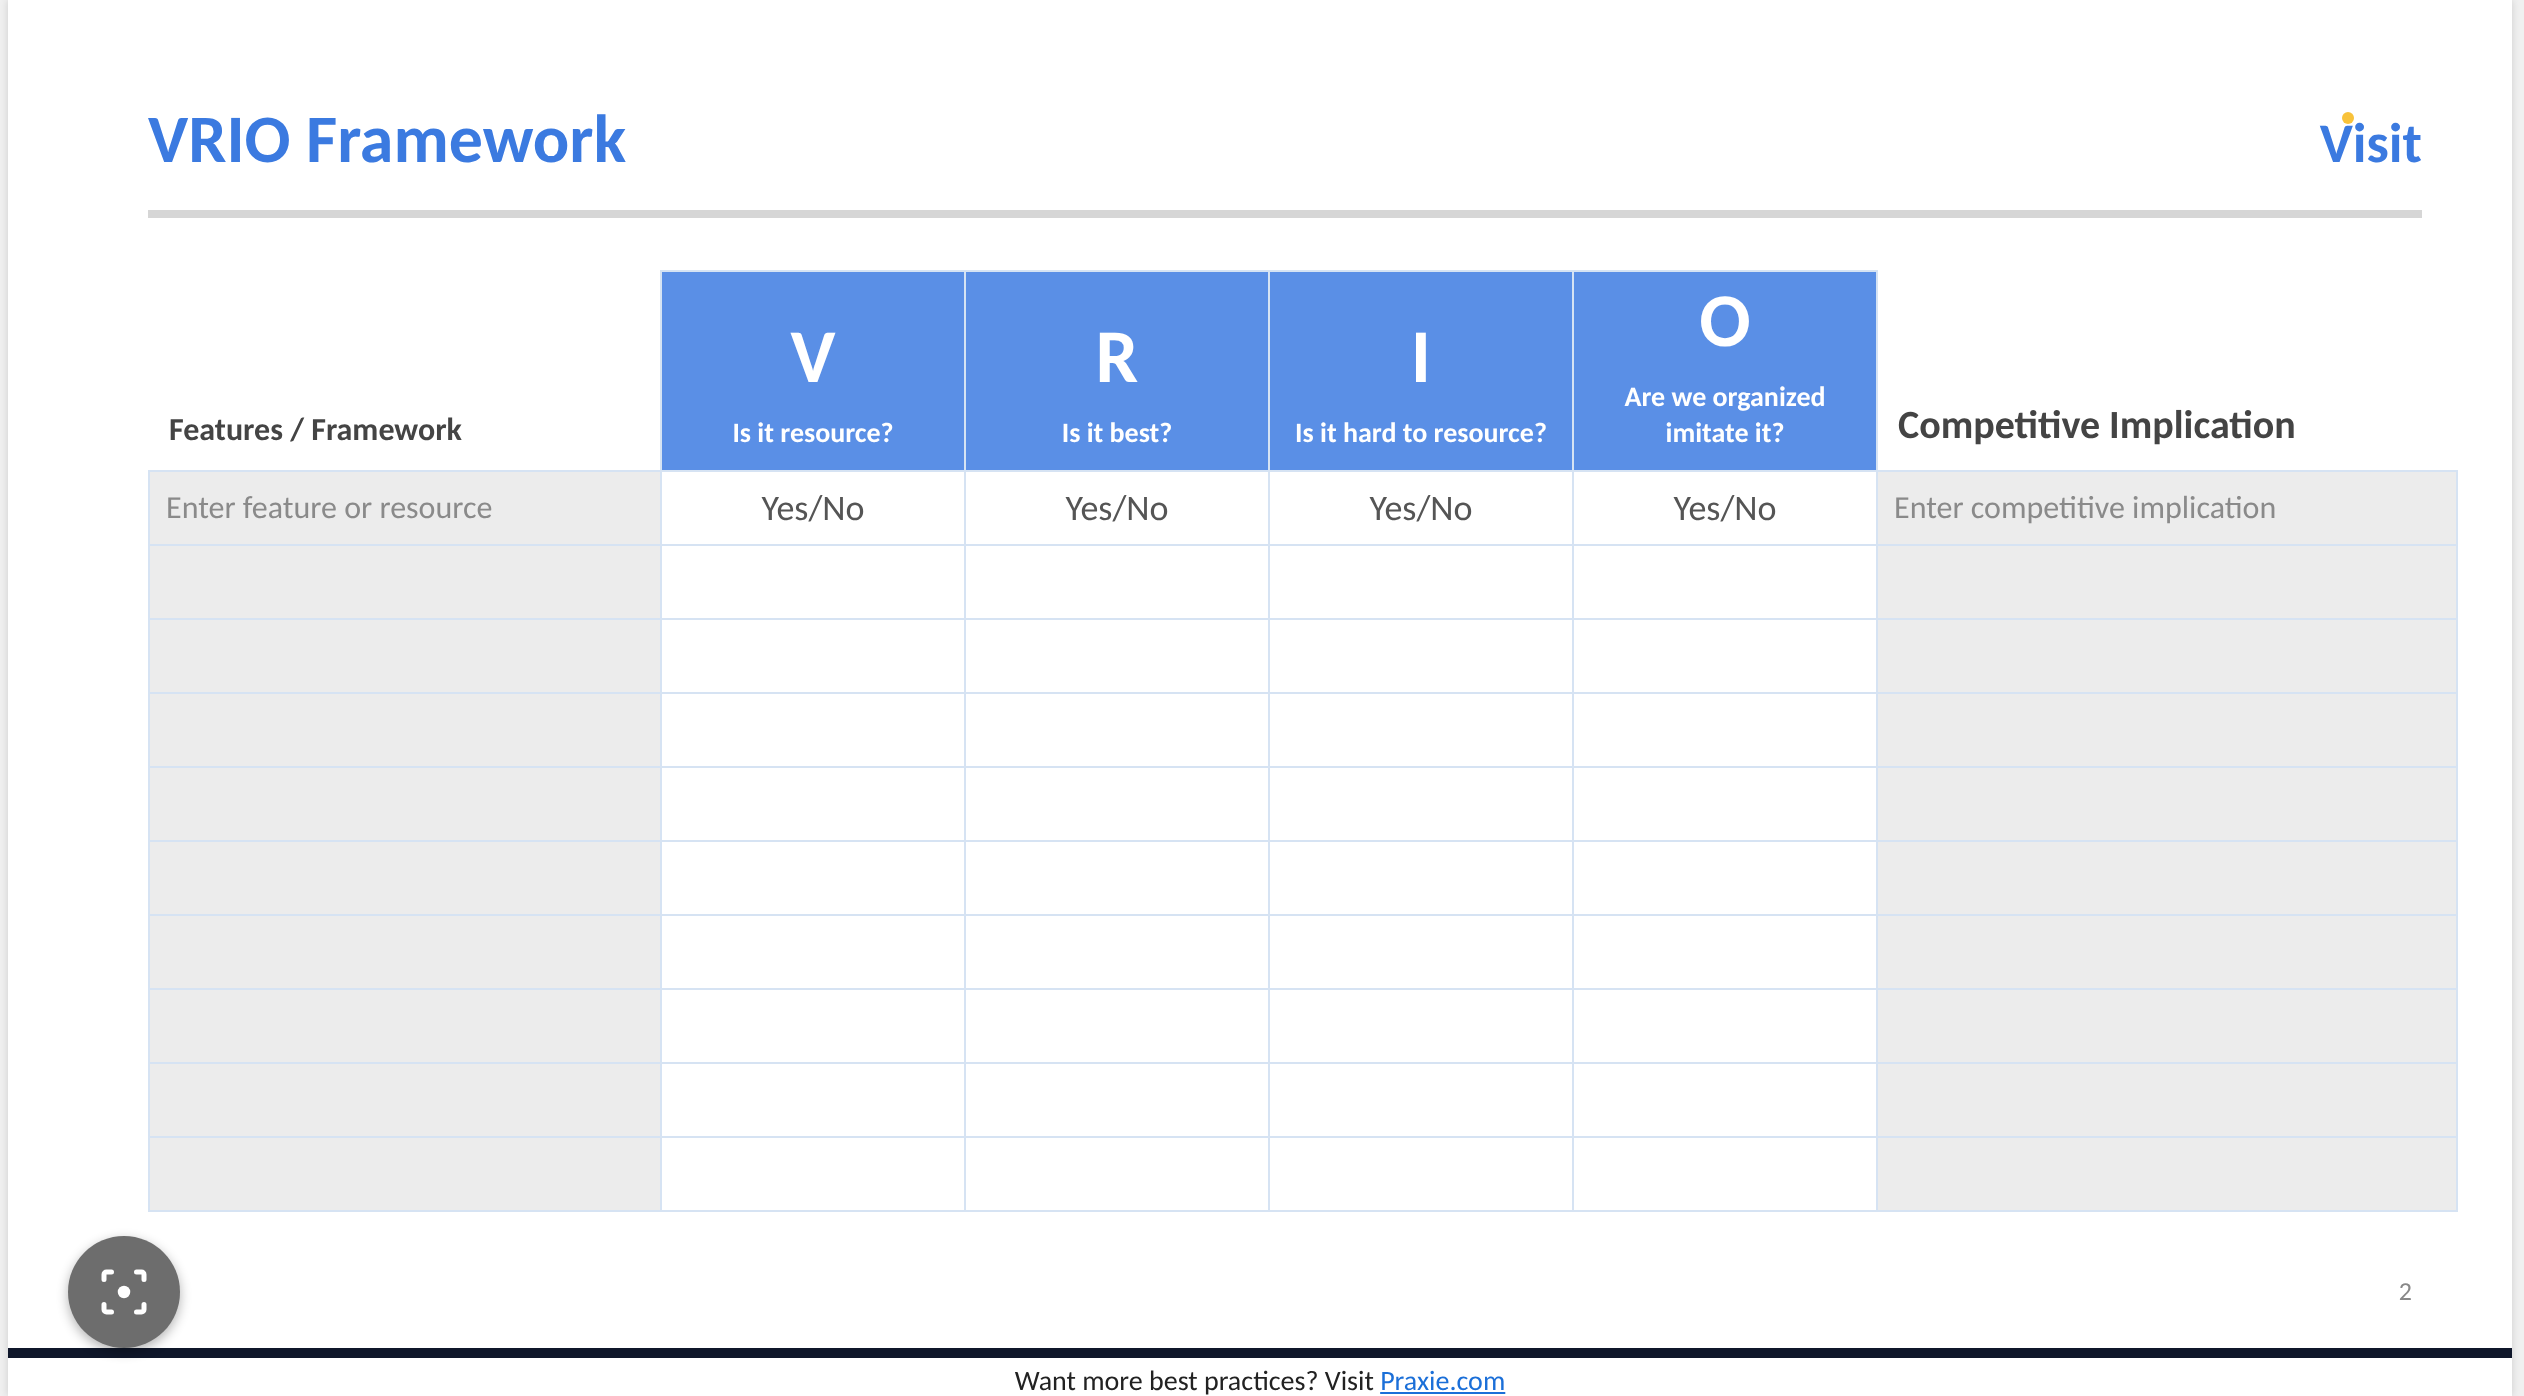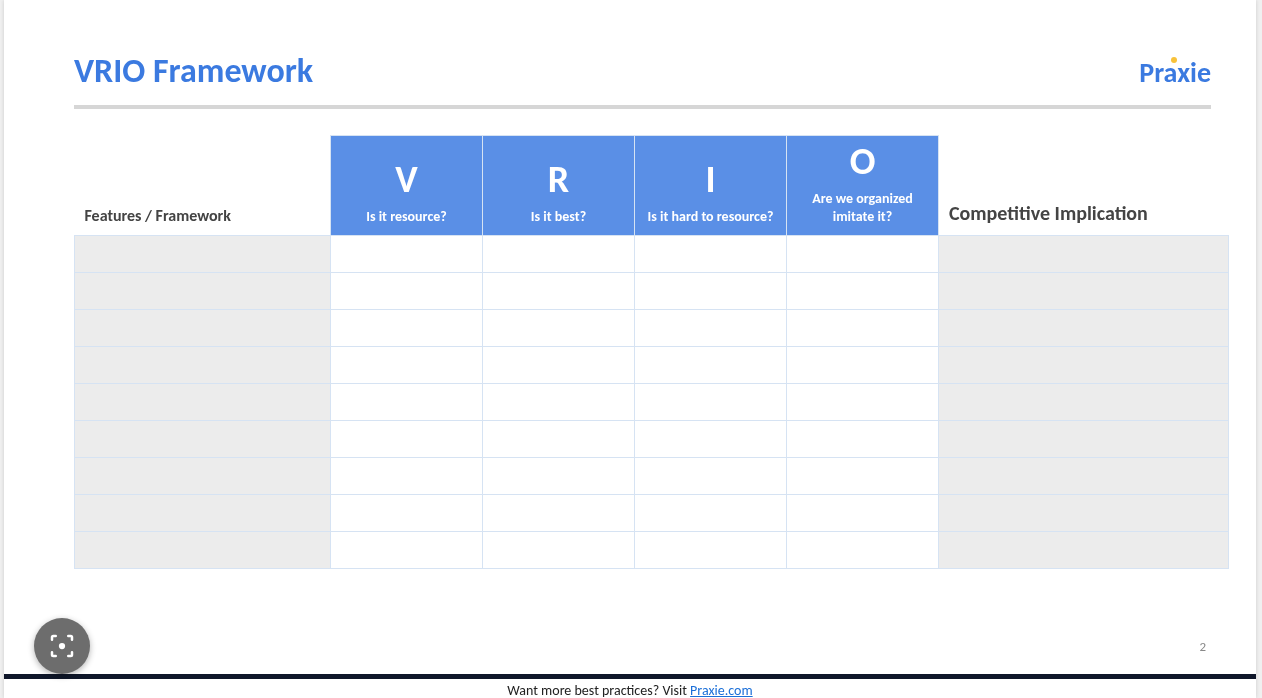--- a/index.html
+++ b/index.html
@@ -160,21 +160,21 @@
     .lens-btn svg { width: 30px; height: 30px; }
   </style>
 </head>
 <body>
 
 <div class="page">
   <div class="header-row">
     <div class="title">VRIO Framework</div>
     <div class="brand">
       <span class="dot"></span>
-      <span>Praxie</span>
+      <span>Visit</span>
     </div>
   </div>
   <div class="hr"></div>
 
   <table class="tbl">
     <colgroup>
       <col class="col-feature">
         <col class="col-v">
         <col class="col-r">
         <col class="col-i">
@@ -197,20 +197,28 @@
           <div class="vrio-q">Is it hard to resource?</div>
         </th>
         <th class="th-vrio">
           <div class="vrio-letter">O</div>
           <div class="vrio-q">Are we organized imitate it?</div>
         </th>
         <th class="th-imp">Competitive Implication</th>
       </tr>
     </thead>
     <tbody id="tbody">
+      <tr>
+        <td class="cell-feature">Enter feature or resource</td>
+        <td class="cell-vrio">Yes/No</td>
+        <td class="cell-vrio">Yes/No</td>
+        <td class="cell-vrio">Yes/No</td>
+        <td class="cell-vrio">Yes/No</td>
+        <td class="cell-imp">Enter competitive implication</td>
+      </tr>
     <tr>
           <td class="cell-feature-empty"></td>
           <td class="cell-vrio"></td>
           <td class="cell-vrio"></td>
           <td class="cell-vrio"></td>
           <td class="cell-vrio"></td>
           <td class="cell-imp-empty"></td>
         </tr>
         <tr>
           <td class="cell-feature-empty"></td>

